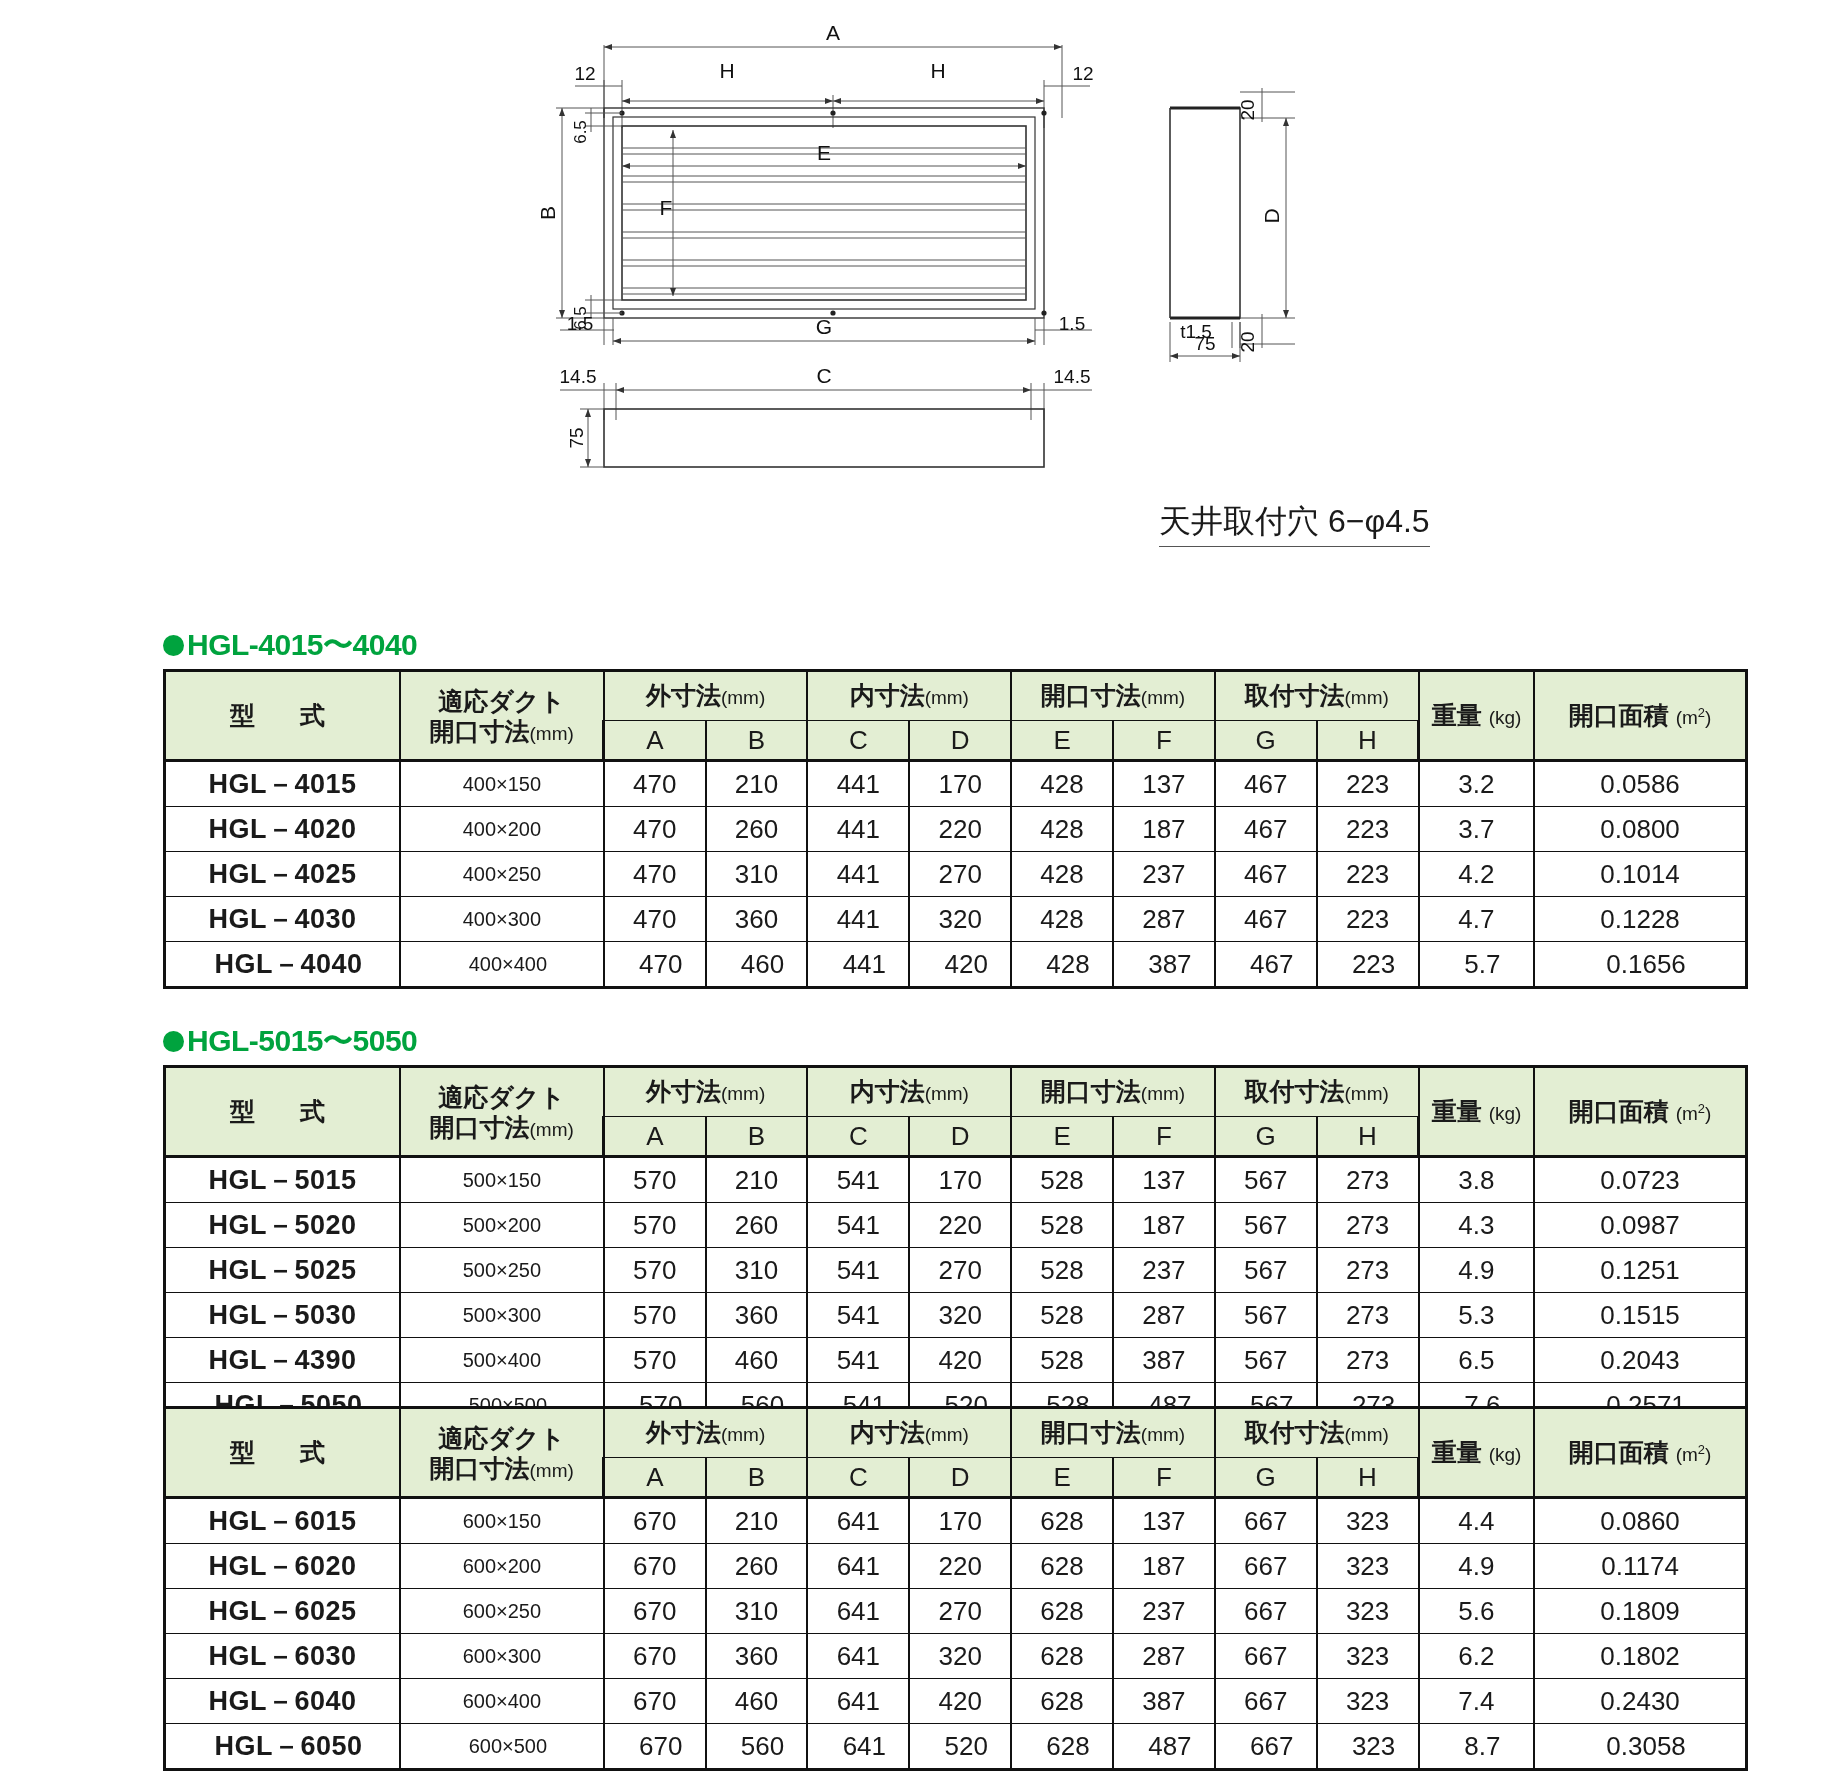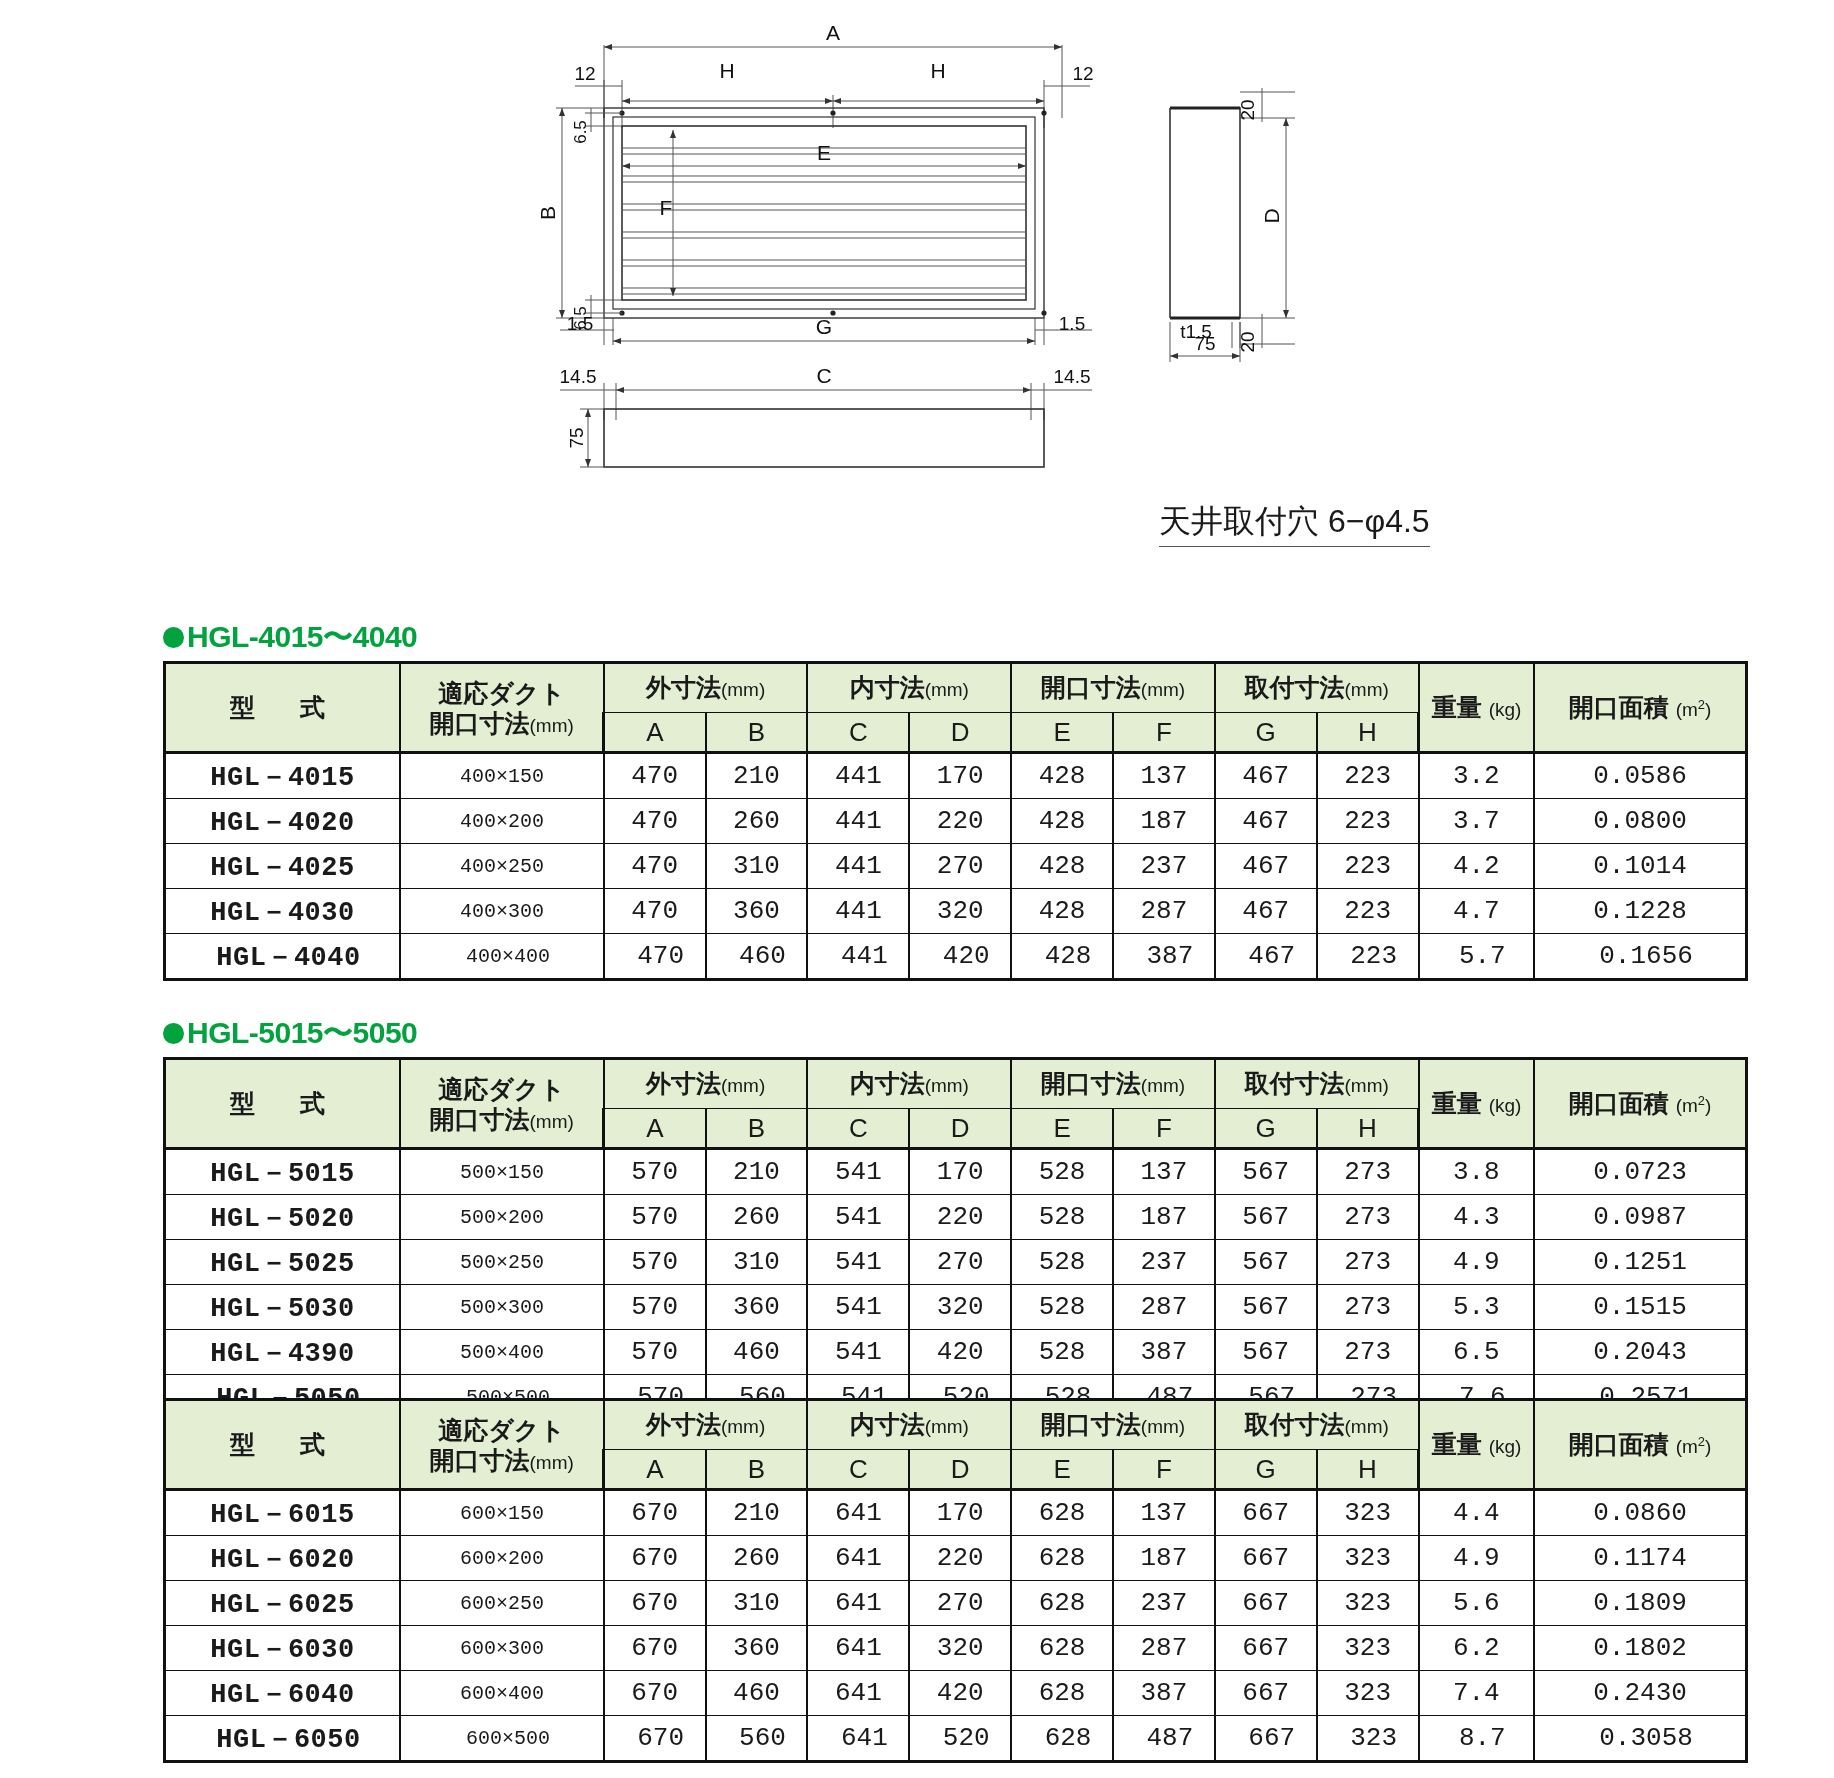--- a/index.html
+++ b/index.html
@@ -23,20 +23,21 @@
     width: 1834px;
     height: 570px;
   }
   #drawing-area svg { display: block; }
 
   
   .table-block {
     position: absolute;
     left: 163px;
     width: 1459px;
+    margin-top: 8px;
   }
   #table-block-0 { top: 622px; }
   #table-block-1 { top: 1018px; }
   #table-block-2 { top: 1398px; }
 
   .block-title {
     font-size: 30px;
     font-weight: bold;
     color: #00a33e;
     letter-spacing: -0.5px;
@@ -119,21 +120,21 @@
     height: 44px;
   }
   td.c-duct {
     font-size: 20px;
     font-weight: normal;
   }
   td.c-num {
     font-size: 26px;
     font-weight: normal;
   }
-  tbody tr { height: 44px; font-family: Liberation Mono, monospace; }
+  tbody tr { height: 44px; }
 
   
   col.w-model { width: 222px; }
   col.w-duct  { width: 192px; }
   col.w-dim   { width: 96px; }
   col.w-wt    { width: 109px; }
   col.w-area  { width: 200px; }
 
   .note-ceiling {
     position: absolute;

